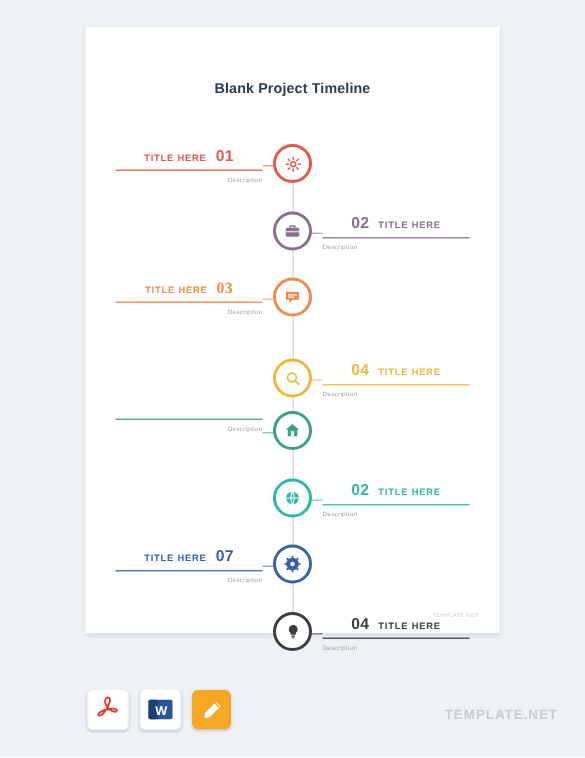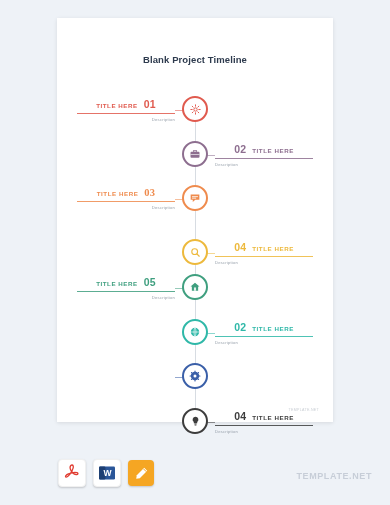--- a/index.html
+++ b/index.html
@@ -232,24 +232,20 @@
               <svg width="11" height="11" viewBox="0 0 16 16">
                 <circle cx="6.8" cy="6.8" r="4.2" fill="none" stroke="#edb93c" stroke-width="1.6"></circle>
                 <path d="M10 10l3.4 3.4" stroke="#edb93c" stroke-width="1.8" stroke-linecap="round"></path>
               </svg>
             </span>
           </div>
         </div>
         <div class="row" style="top: 256px;">
           <div class="connector left" style="background: rgb(63, 159, 127);"></div>
           <div class="side left">
-            <div class="head">
-              <span class="title" style="color: rgb(63, 159, 127);">TITLE HERE</span>
-              <span class="num" style="color: rgb(63, 159, 127);">05</span>
-            </div>
             <div class="rule" style="background: rgb(63, 159, 127);"></div>
             <div class="desc">Description</div>
           </div>
           <div class="node" style="border-color: rgb(63, 159, 127);">
             <span class="glyph">
               <svg width="12" height="12" viewBox="0 0 16 16">
                 <path d="M8 2.2l6 5.2h-1.8V13H3.8V7.4H2z" fill="#3f9f7f"></path>
                 <rect x="6.6" y="8.6" width="2.8" height="4.4" fill="#ffffff" opacity=".85"></rect>
               </svg>
             </span>
@@ -269,20 +265,28 @@
             <span class="glyph">
               <svg width="12" height="12" viewBox="0 0 16 16">
                 <circle cx="8" cy="8" r="5.6" fill="#2fb8a8"></circle>
                 <path d="M2.4 8h11.2M8 2.4c1.8 2 1.8 9.2 0 11.2M8 2.4c-1.8 2-1.8 9.2 0 11.2" fill="none" stroke="#ffffff" stroke-width=".9"></path>
               </svg>
             </span>
           </div>
         </div>
         <div class="row" style="top: 345px;">
           <div class="connector left" style="background: rgb(58, 95, 168);"></div>
+          <div class="side left">
+            <div class="head">
+              <span class="title" style="color: rgb(58, 95, 168);">TITLE HERE</span>
+              <span class="num" style="color: rgb(58, 95, 168);">07</span>
+            </div>
+            <div class="rule" style="background: rgb(58, 95, 168);"></div>
+            <div class="desc">Description</div>
+          </div>
           <div class="node" style="border-color: rgb(58, 95, 168);">
             <span class="glyph">
               <svg width="12" height="12" viewBox="0 0 16 16">
                 <circle cx="8" cy="8" r="5.6" fill="#3a5fa8"></circle>
                 <circle cx="8" cy="8" r="2" fill="#ffffff"></circle>
                 <path d="M8 1.4v1.6M8 13v1.6M1.4 8h1.6M13 8h1.6M3.3 3.3l1.1 1.1M11.6 11.6l1.1 1.1M12.7 3.3l-1.1 1.1M4.4 11.6l-1.1 1.1" stroke="#3a5fa8" stroke-width="1.5" stroke-linecap="round"></path>
               </svg>
             </span>
           </div>
         </div>

